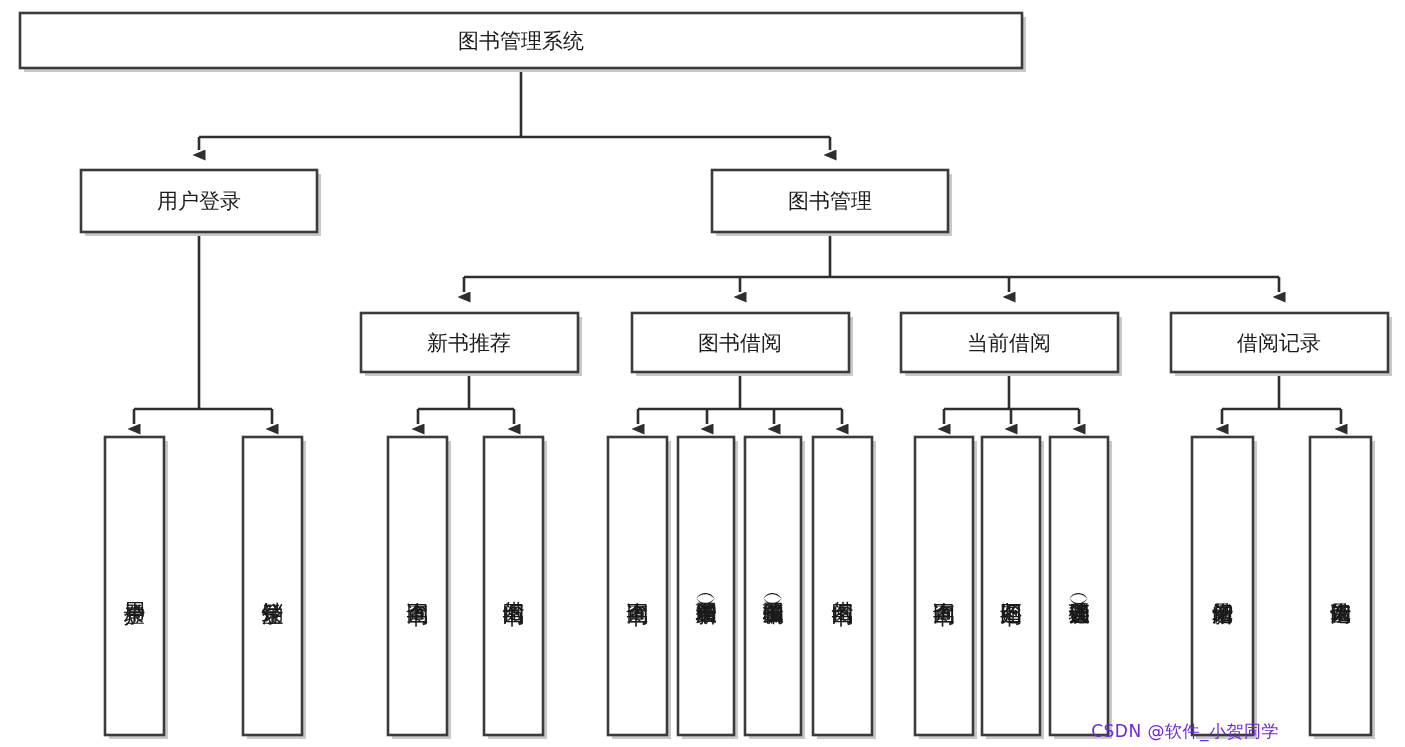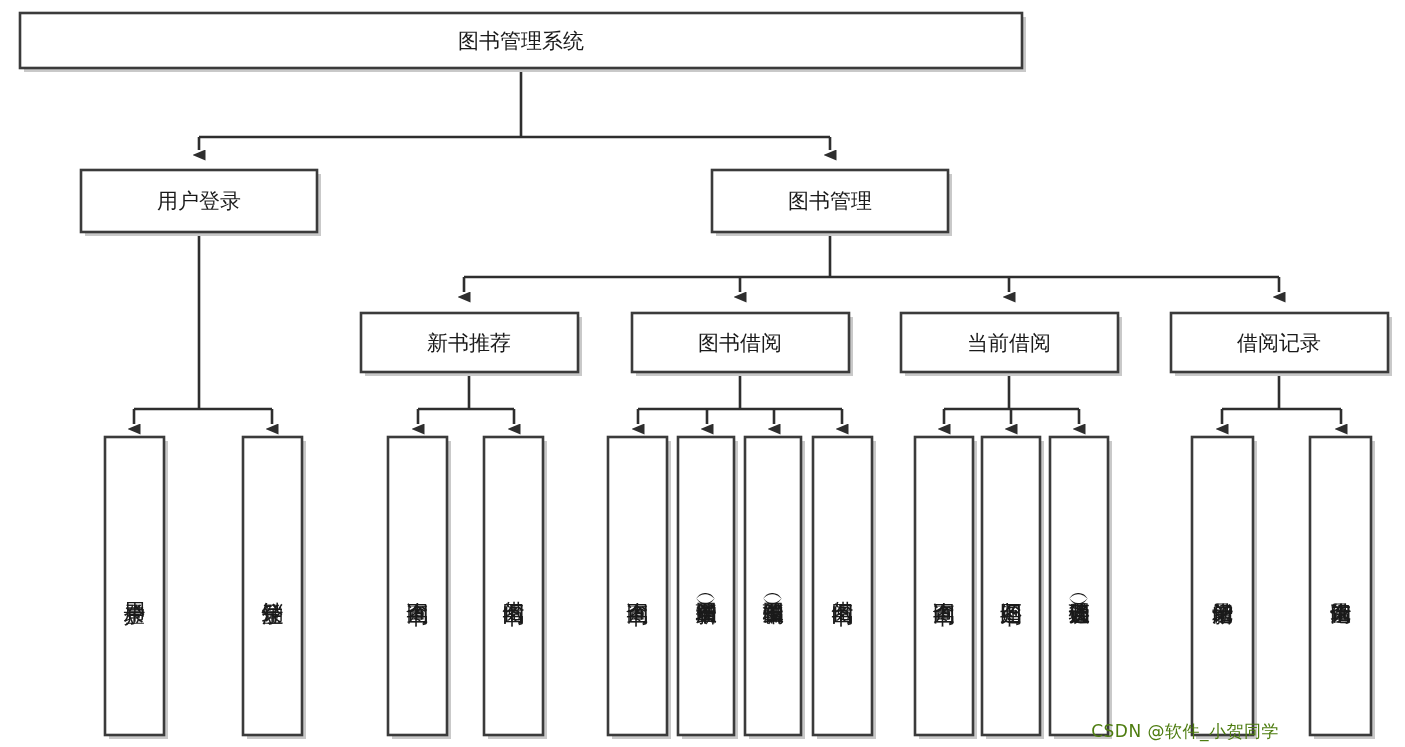--- a/index.html
+++ b/index.html
@@ -69,21 +69,21 @@
   .leaf-label-box.tall {
     font-size: 21px;
     letter-spacing: 0px;
   }
   .watermark {
     position: absolute;
     right: 10px;
     bottom: 4px;
     font-family: "DejaVu Sans", "Liberation Sans", sans-serif;
     font-size: 17px;
-    color: #4d7c0f;
+    color: #6d28d9;
     letter-spacing: 0.5px;
     user-select: none;
   }
 </style>
 </head>
 <body>
 
 <div id="diagram-root">
 
   <svg id="tree-svg" viewBox="0 0 1405 747">

